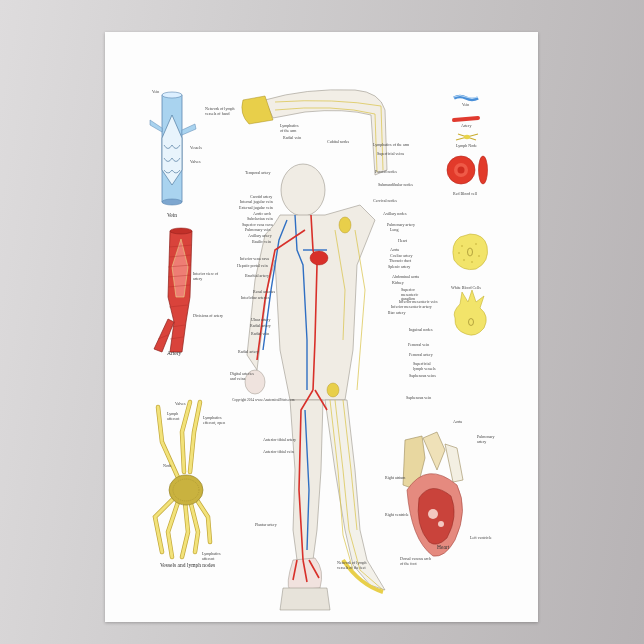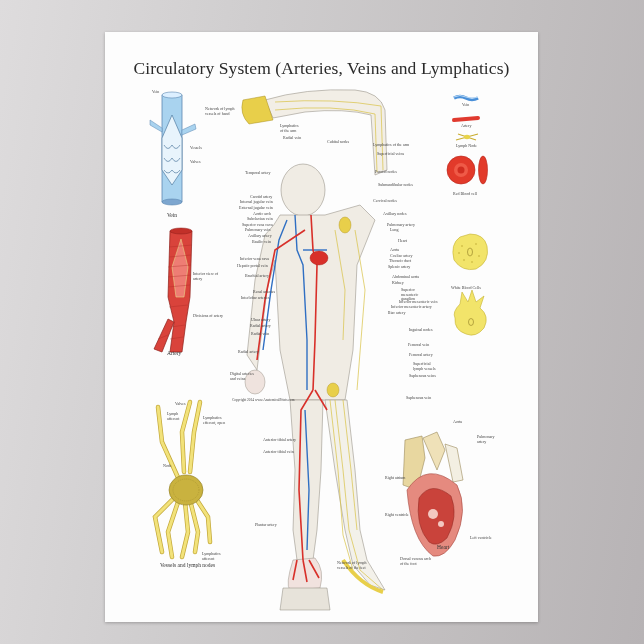--- a/index.html
+++ b/index.html
@@ -10,21 +10,20 @@
     box-shadow:0 1px 3px rgba(0,0,0,0.25);}
   .title{position:absolute;left:0;top:26px;width:100%;text-align:center;font-size:17.5px;color:#2a2a2a;letter-spacing:0.1px;}
   .lbl{position:absolute;font-size:4px;line-height:4.6px;color:#444;white-space:nowrap;}
   .cap{position:absolute;font-size:5.5px;color:#333;white-space:nowrap;}
   svg{position:absolute;overflow:visible;}
 </style>
 </head>
 <body>
 
 <div class="poster">
-  <div class="title">Circulatory System (Arteries, Veins and Lymphatics)</div>
 
   <svg style="left:45px;top:58px;" width="50" height="120">
     <path d="M12 5 L32 5 L32 112 L12 112 Z" fill="#a9d3ef" stroke="#5a86b0" stroke-width="0.8"></path>
     <ellipse cx="22" cy="5" rx="10" ry="3" fill="#dcefff" stroke="#5a86b0" stroke-width="0.6"></ellipse>
     <ellipse cx="22" cy="112" rx="10" ry="3" fill="#7da6cf" stroke="#5a86b0" stroke-width="0.6"></ellipse>
     <path d="M0 30 L12 38 L12 42 L0 35 Z" fill="#a9d3ef" stroke="#5a86b0" stroke-width="0.5"></path>
     <path d="M32 40 L45 34 L46 39 L32 45 Z" fill="#a9d3ef" stroke="#5a86b0" stroke-width="0.5"></path>
     <path d="M22 25 L32 48 L32 80 L22 95 L12 80 L12 48 Z" fill="#e8f4fc" stroke="#3e6b94" stroke-width="0.6"></path>
     <path d="M14 55 Q18 62 22 55 Q26 62 30 55 M14 68 Q18 75 22 68 Q26 75 30 68 M14 80 Q18 86 22 80 Q26 86 30 80" fill="none" stroke="#3e6b94" stroke-width="0.6"></path>
   </svg>

